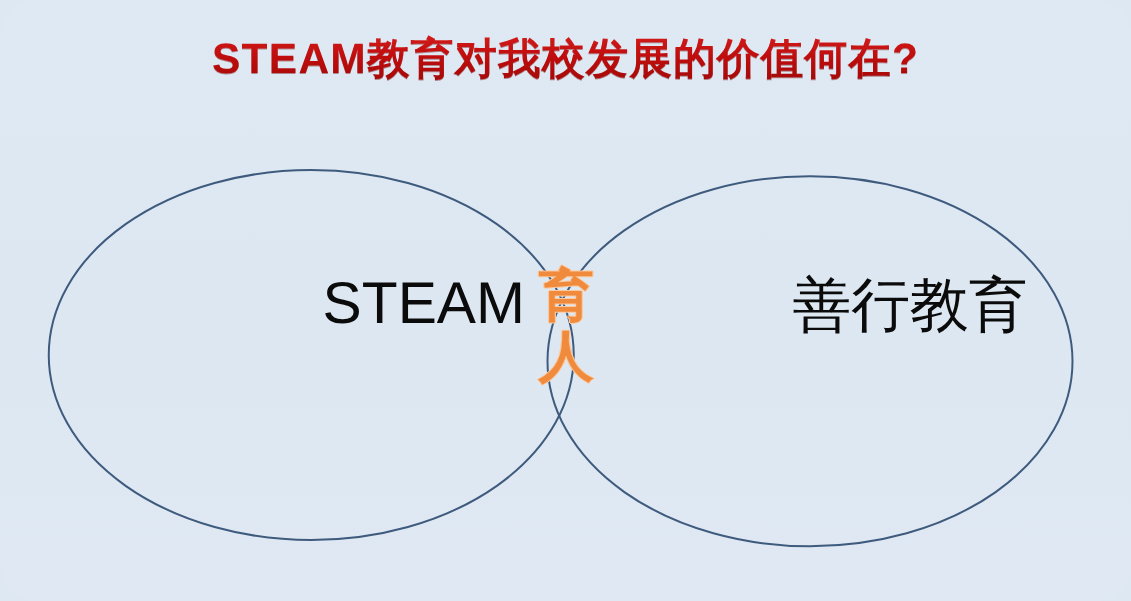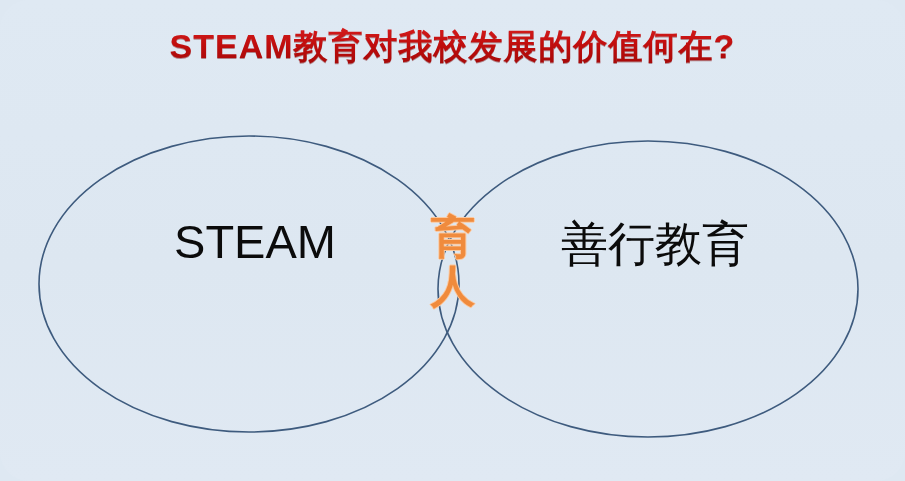--- a/index.html
+++ b/index.html
@@ -61,34 +61,34 @@
     position: absolute;
     left: 0;
     top: 0;
     width: 905px;
     height: 481px;
   }
 
   
   .label {
     position: absolute;
-    text-align: center;
+    text-align: right;
     color: #0b0b0b;
     font-family: "Liberation Sans", sans-serif;
     line-height: 1.12;
     white-space: nowrap;
   }
   .label-left {
     left: 90px;
     top: 216px;
     width: 330px;
     font-size: 47px;
   }
   .label-right {
-    left: 500px;
+    left: 512px;
     top: 218px;
     width: 310px;
     font-size: 47px;
   }
   .label-line {
     display: block;
   }
 
   .label-center {
     position: absolute;

